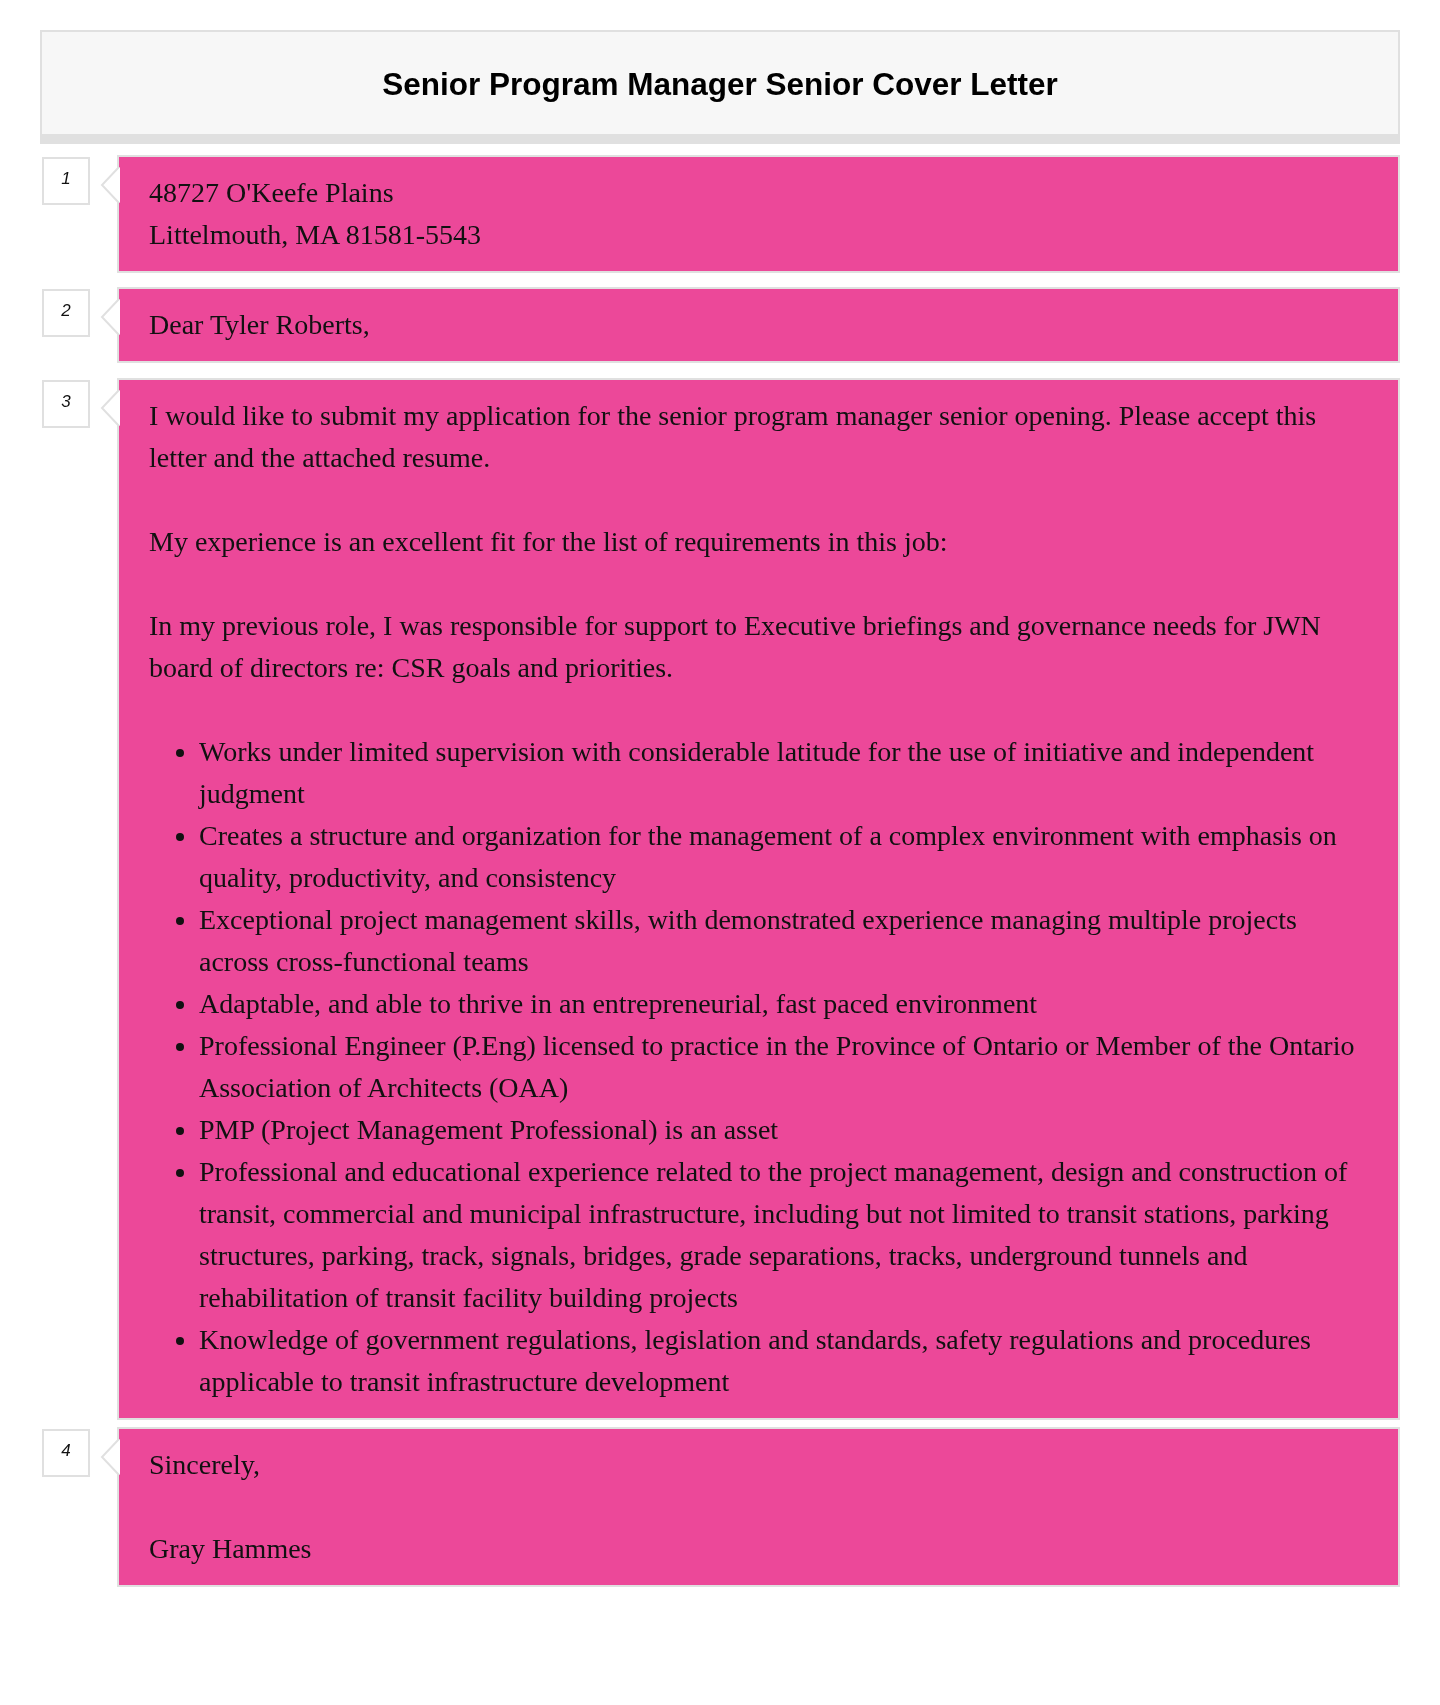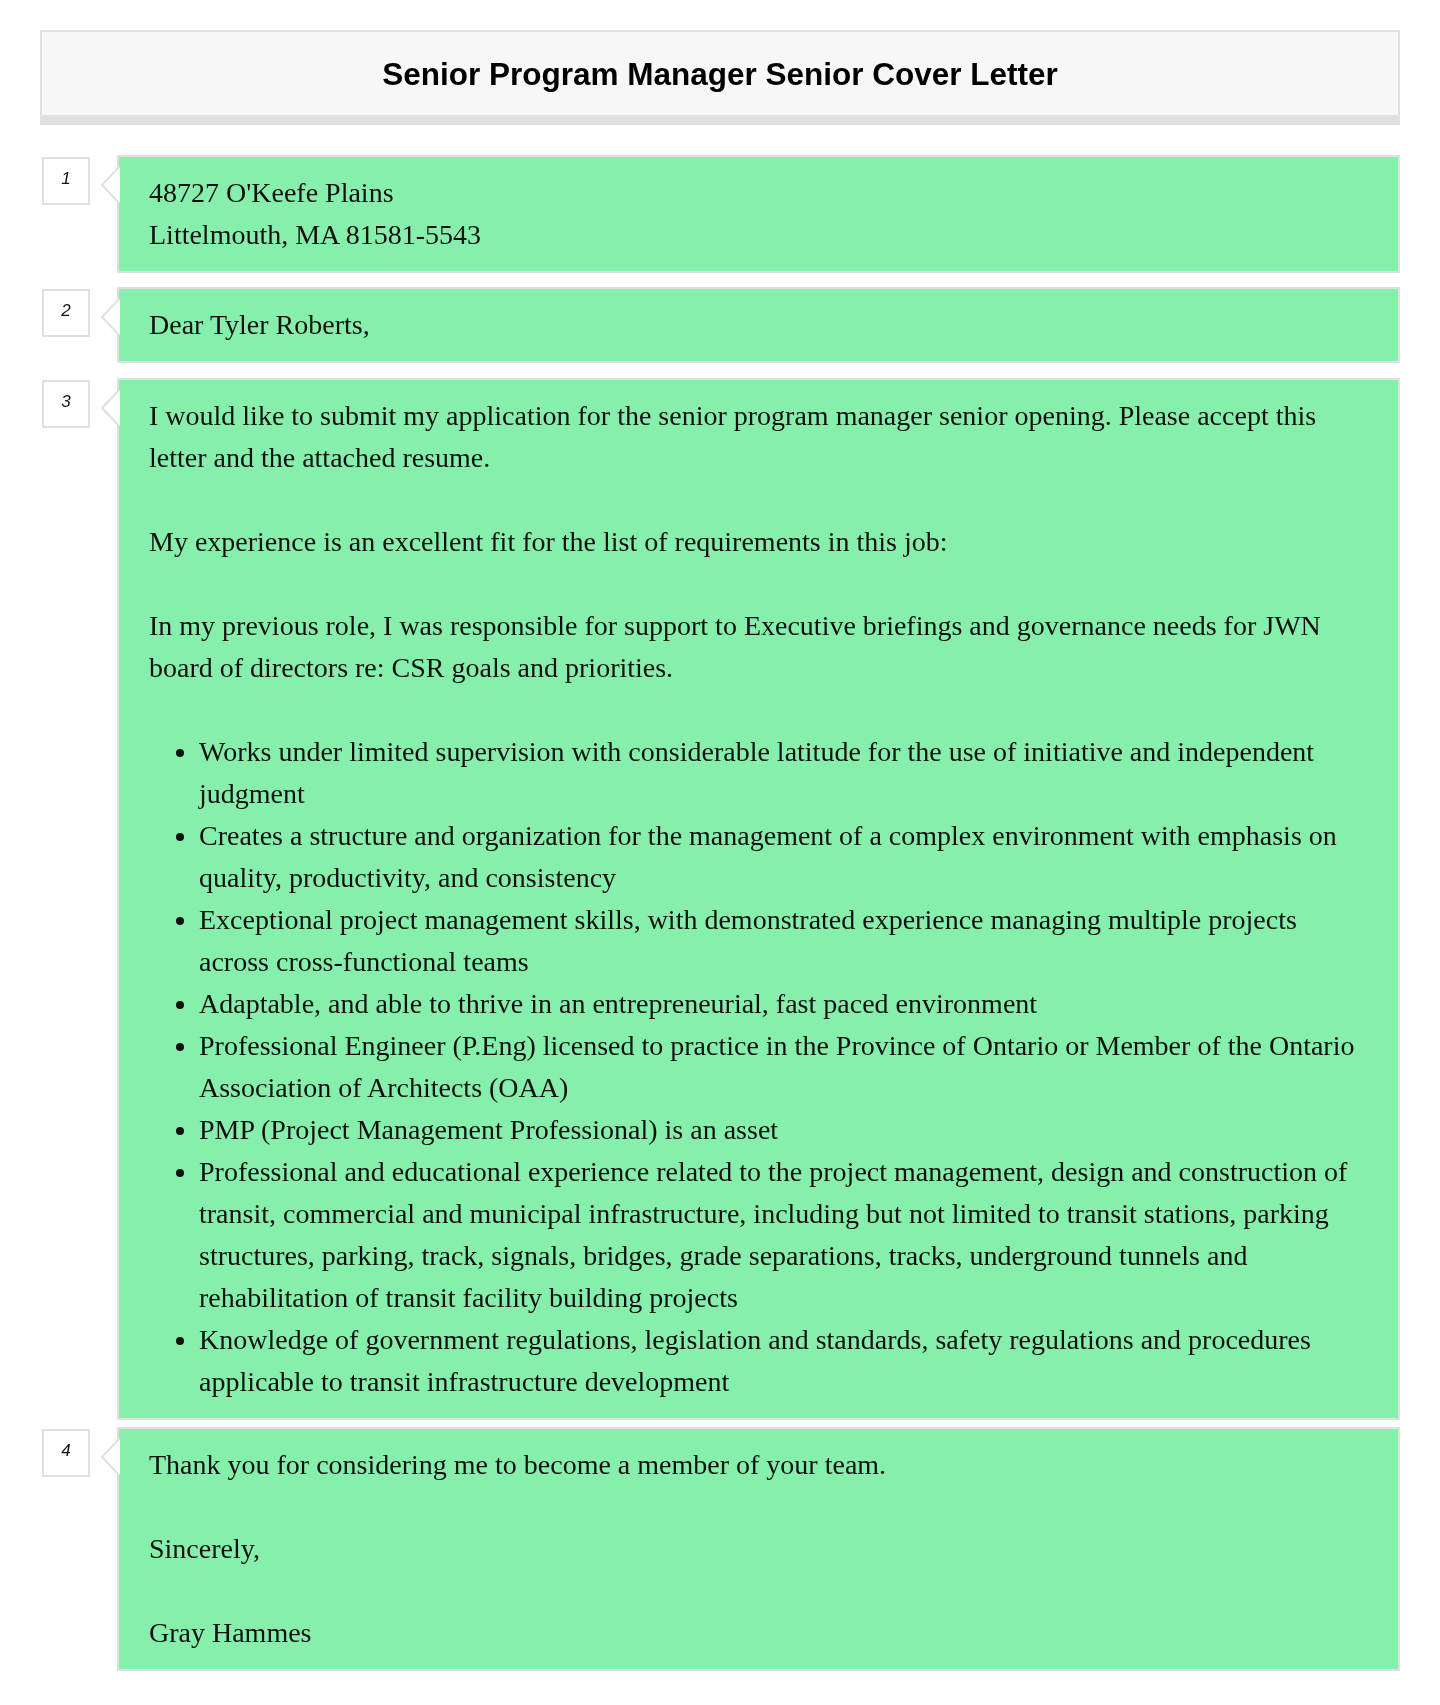--- a/index.html
+++ b/index.html
@@ -1,18 +1,18 @@
 <!DOCTYPE html>
 <html><head>
 <meta charset="utf-8">
 <style>
   html, body { margin: 0; padding: 0; background: #ffffff; }
   body { width: 1440px; height: 1705px; position: relative; overflow: hidden; }
   .header {
-    position: absolute; left: 40px; top: 30px; width: 1360px; height: 95px;
+    position: absolute; left: 40px; top: 30px; width: 1360px; height: 114px;
     box-sizing: border-box;
     background: #f7f7f7;
     border: 2px solid #e0e0e0;
     border-bottom: 10px solid #e0e0e0;
     display: flex; align-items: center; justify-content: center;
   }
   .header h1 {
     margin: 0; padding-top: 2px;
     font-family: "Liberation Sans", sans-serif;
     font-weight: bold; font-size: 31.5px; color: #000;
@@ -20,21 +20,21 @@
   .num {
     position: absolute; left: 42px; width: 48px; height: 48px;
     box-sizing: border-box; border: 2px solid #e0e0e0; background: #fff;
     font-family: "Liberation Sans", sans-serif; font-style: italic;
     font-size: 17px; color: #111;
     display: flex; align-items: center; justify-content: center;
     padding-bottom: 4px;
   }
   .box {
     position: absolute; left: 117px; width: 1283px;
-    box-sizing: border-box; border: 2px solid #e0e0e0; background: #86efac;
+    box-sizing: border-box; border: 2px solid #e0e0e0; background: #ec4899;
     padding: 15px 30px 15px 30px;
     font-family: "Liberation Serif", serif; font-size: 28px; line-height: 42px;
     color: #111;
   }
   .notch {
     position: absolute; left: -19px; top: 10px; width: 20px; height: 36px;
   }
   .box p { margin: 0; }
   .box p + p, .box p + ul, .box ul + p { margin-top: 42px; }
   .box ul { margin: 0; padding-left: 50px; }
@@ -87,16 +87,15 @@
     <li>Knowledge of government regulations, legislation and standards, safety regulations and procedures applicable to transit infrastructure development</li>
   </ul>
 </div>
 
 <div class="num" style="top:1429px;">4</div>
 <div class="box" style="top:1427px;">
   <svg class="notch" viewBox="0 0 20 36">
     <polygon points="20,0 2,18 20,36" fill="#fff"></polygon>
     <polyline points="19,0 2,18 19,36" fill="none" stroke="#e0e0e0" stroke-width="2"></polyline>
   </svg>
-  <p class="bold">Thank you for considering me to become a member of your team.</p>
   <p>Sincerely,</p>
   <p>Gray Hammes</p>
 </div>
 
 </body></html>

